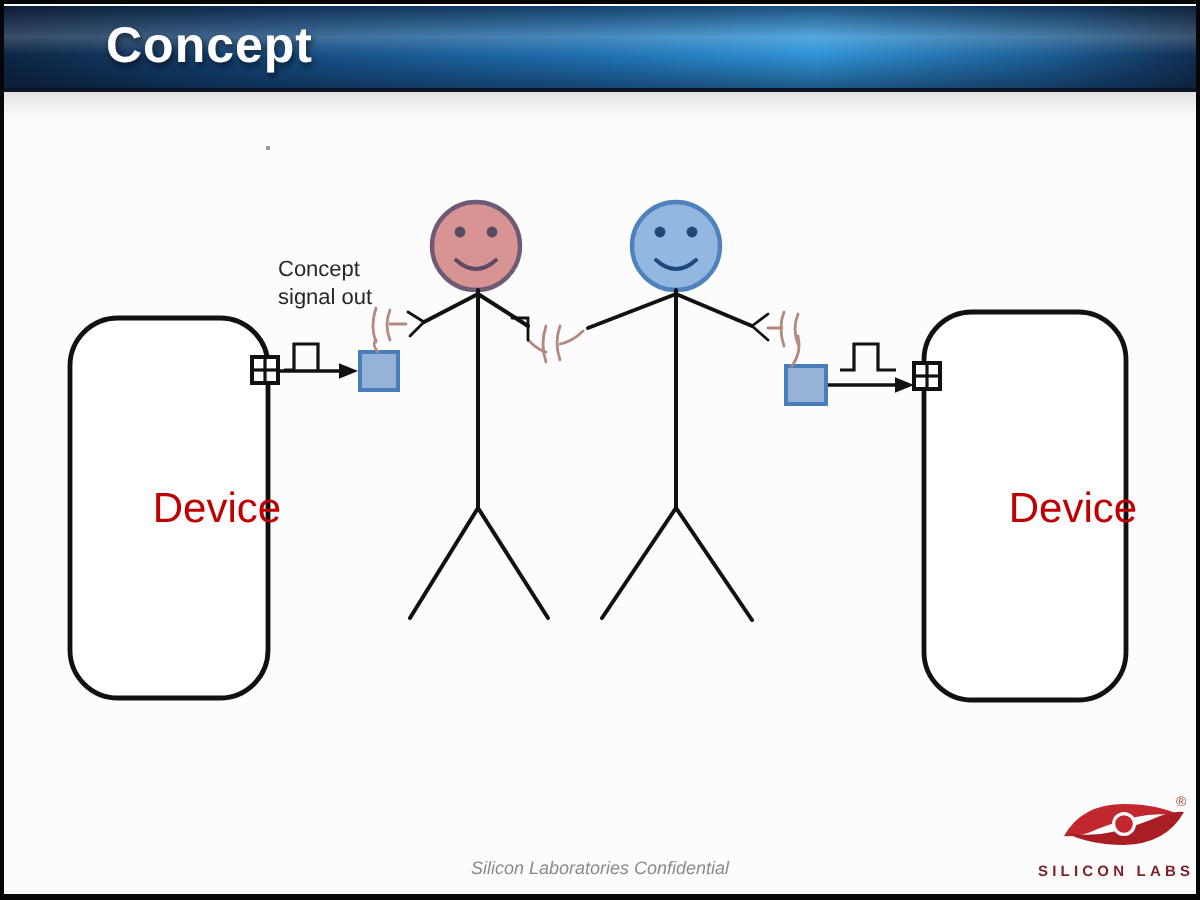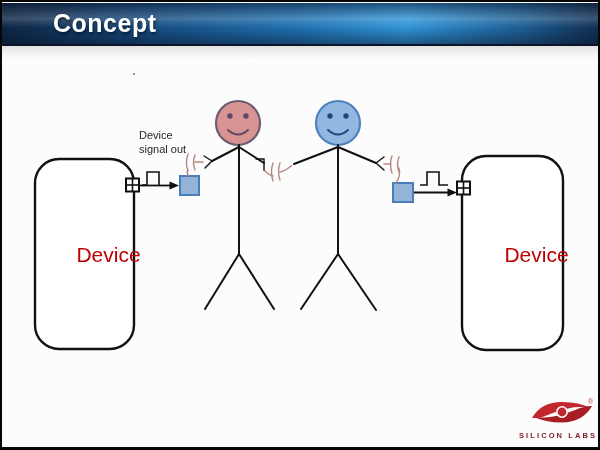--- a/index.html
+++ b/index.html
@@ -133,19 +133,20 @@
 
       <g transform="translate(529,396)">
         <path d="M1,20 Q10,4 31,4 Q48,4 60,10 Q47,8 37,10.5 Q23,14 13,18.5 Q5,20.5 1,20 Z" fill="var(--logo-red)"></path>
         <path d="M61,8 Q52,24 31,24.5 Q14,24.5 2,18.5 Q15,20.5 25,18 Q39,14.5 49,10 Q57,7.5 61,8 Z" fill="var(--logo-dark-red)"></path>
         <circle cx="31" cy="14" r="5.2" fill="var(--logo-red)" stroke="#ffffff" stroke-width="1.6"></circle>
       </g>
     </svg>
 
     <div class="device-label" id="device-label-left">Device</div>
     <div class="device-label" id="device-label-right">Device</div>
-    <div class="signal-label" id="signal-out">Device signal out</div>
+    <div class="signal-label" id="signal-out">Concept signal out</div>
 
+    <div class="footer">Silicon Laboratories Confidential</div>
     <div class="reg-mark">®</div>
     <div class="logo-text">SILICON LABS</div>
 
   </div>
 </div>
 
 </body></html>

